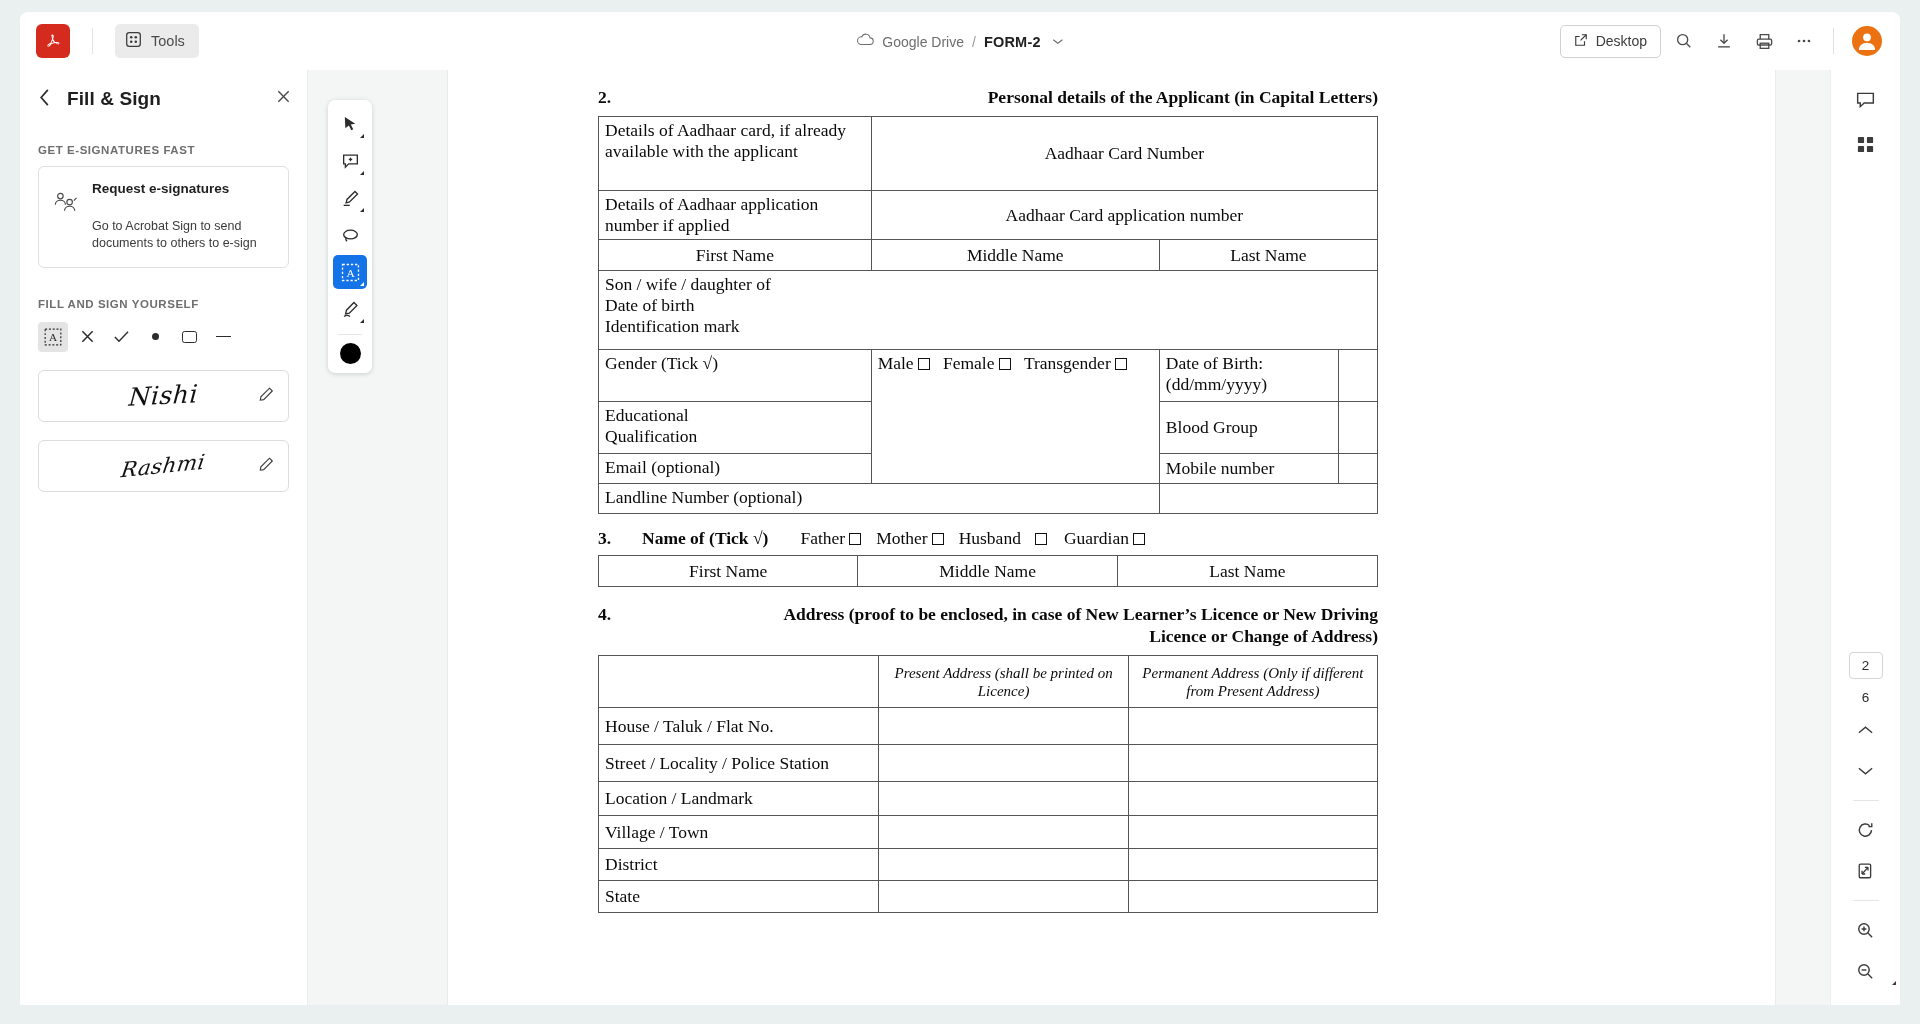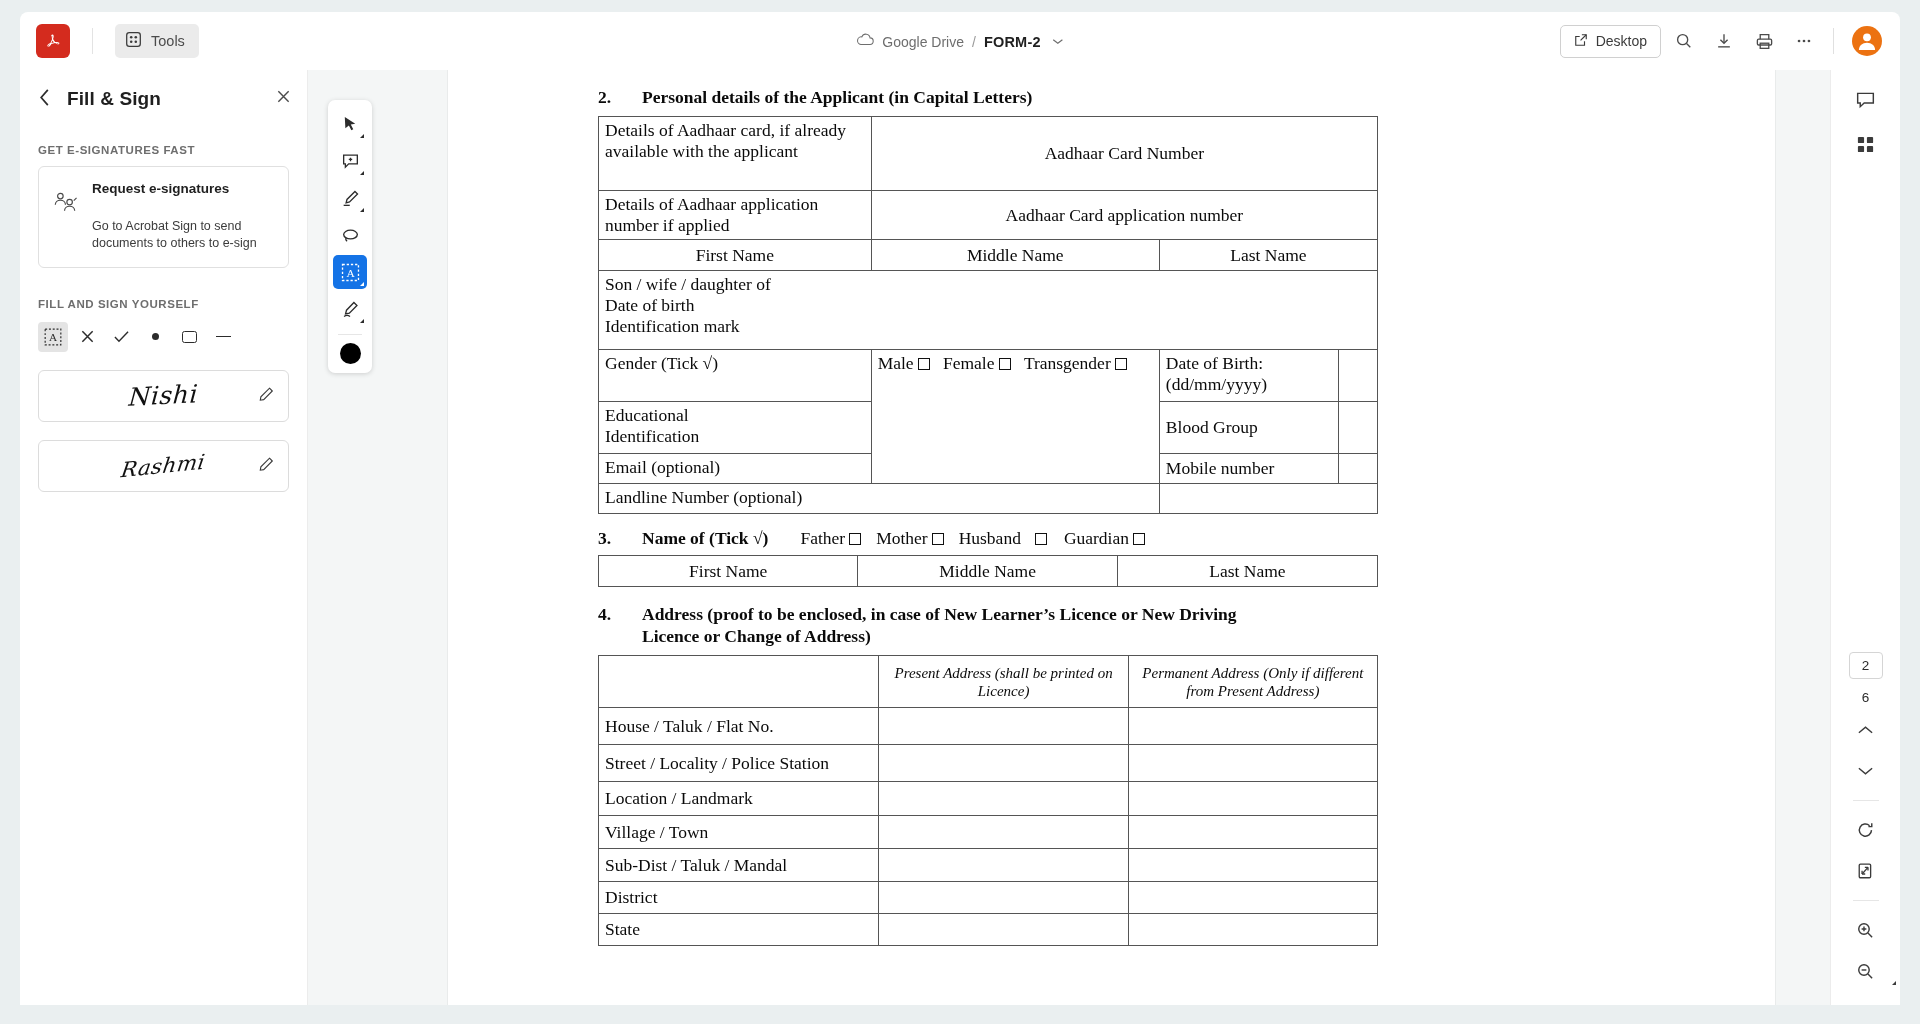--- a/index.html
+++ b/index.html
@@ -191,21 +191,21 @@
     position: absolute; left: 150px; top: 16px;
     width: 780px;
     font-family: "Liberation Serif", "DejaVu Serif", serif;
     color: #0a0a0a;
   }
   .sec-head {
     display: flex; font-weight: bold; font-size: 17.5px;
     margin-bottom: 8px; line-height: 1.26;
   }
   .sec-num { width: 44px; flex: 0 0 44px; }
-  .sec-txt { flex: 1; }
+  .sec-txt { flex: 1; text-align: right; }
   .ftable {
     width: 100%; border-collapse: collapse;
     font-size: 17.5px; line-height: 1.2;
   }
   .ftable td {
     border: 1.2px solid #555; padding: 3px 6px;
     vertical-align: top;
   }
   .ctr { text-align: center; vertical-align: middle !important; }
   .mid { vertical-align: middle !important; }
@@ -463,21 +463,21 @@
                 </td>
                 <td style="width:23%">
                   <span style="display:block">Date of Birth:</span>
                   <span style="display:block">(dd/mm/yyyy)</span>
                 </td>
                 <td></td>
               </tr>
               <tr>
                 <td style="height:52px">
                   <span style="display:block">Educational</span>
-                  <span style="display:block">Identification</span>
+                  <span style="display:block">Qualification</span>
                 </td>
                 <td class="mid">Blood Group</td>
                 <td></td>
               </tr>
               <tr>
                 <td style="height:30px">Email (optional)</td>
                 <td class="mid">Mobile number</td>
                 <td></td>
               </tr>
               <tr>
@@ -539,25 +539,20 @@
                 <td class="mid" style="height:34px">Location / Landmark</td>
                 <td></td>
                 <td></td>
               </tr>
               <tr>
                 <td class="mid" style="height:33px">Village / Town</td>
                 <td></td>
                 <td></td>
               </tr>
               <tr>
-                <td class="mid" style="height:33px">Sub-Dist / Taluk / Mandal</td>
-                <td></td>
-                <td></td>
-              </tr>
-              <tr>
                 <td class="mid" style="height:32px">District</td>
                 <td></td>
                 <td></td>
               </tr>
               <tr>
                 <td class="mid" style="height:32px">State</td>
                 <td></td>
                 <td></td>
               </tr>
             </tbody>

